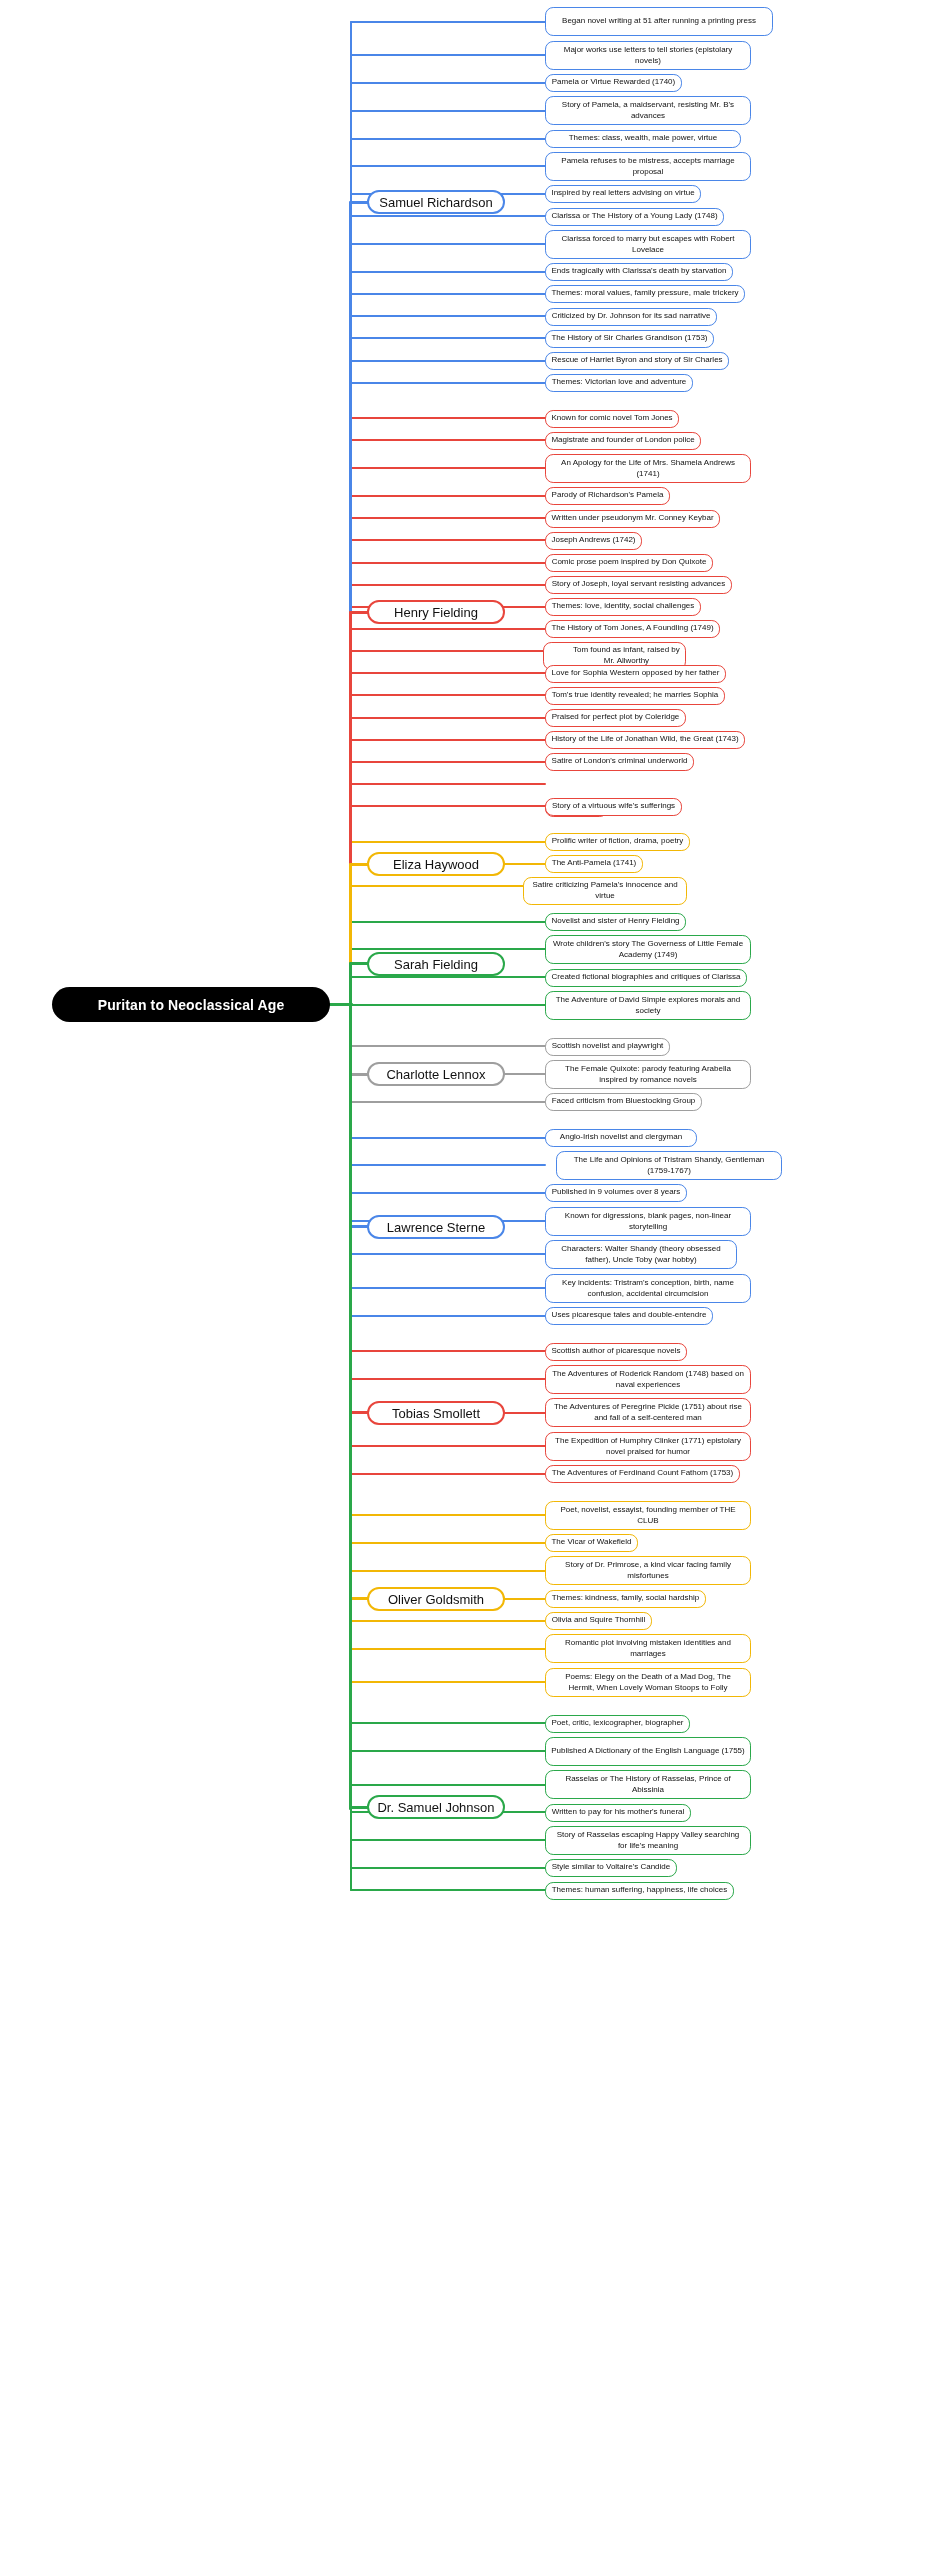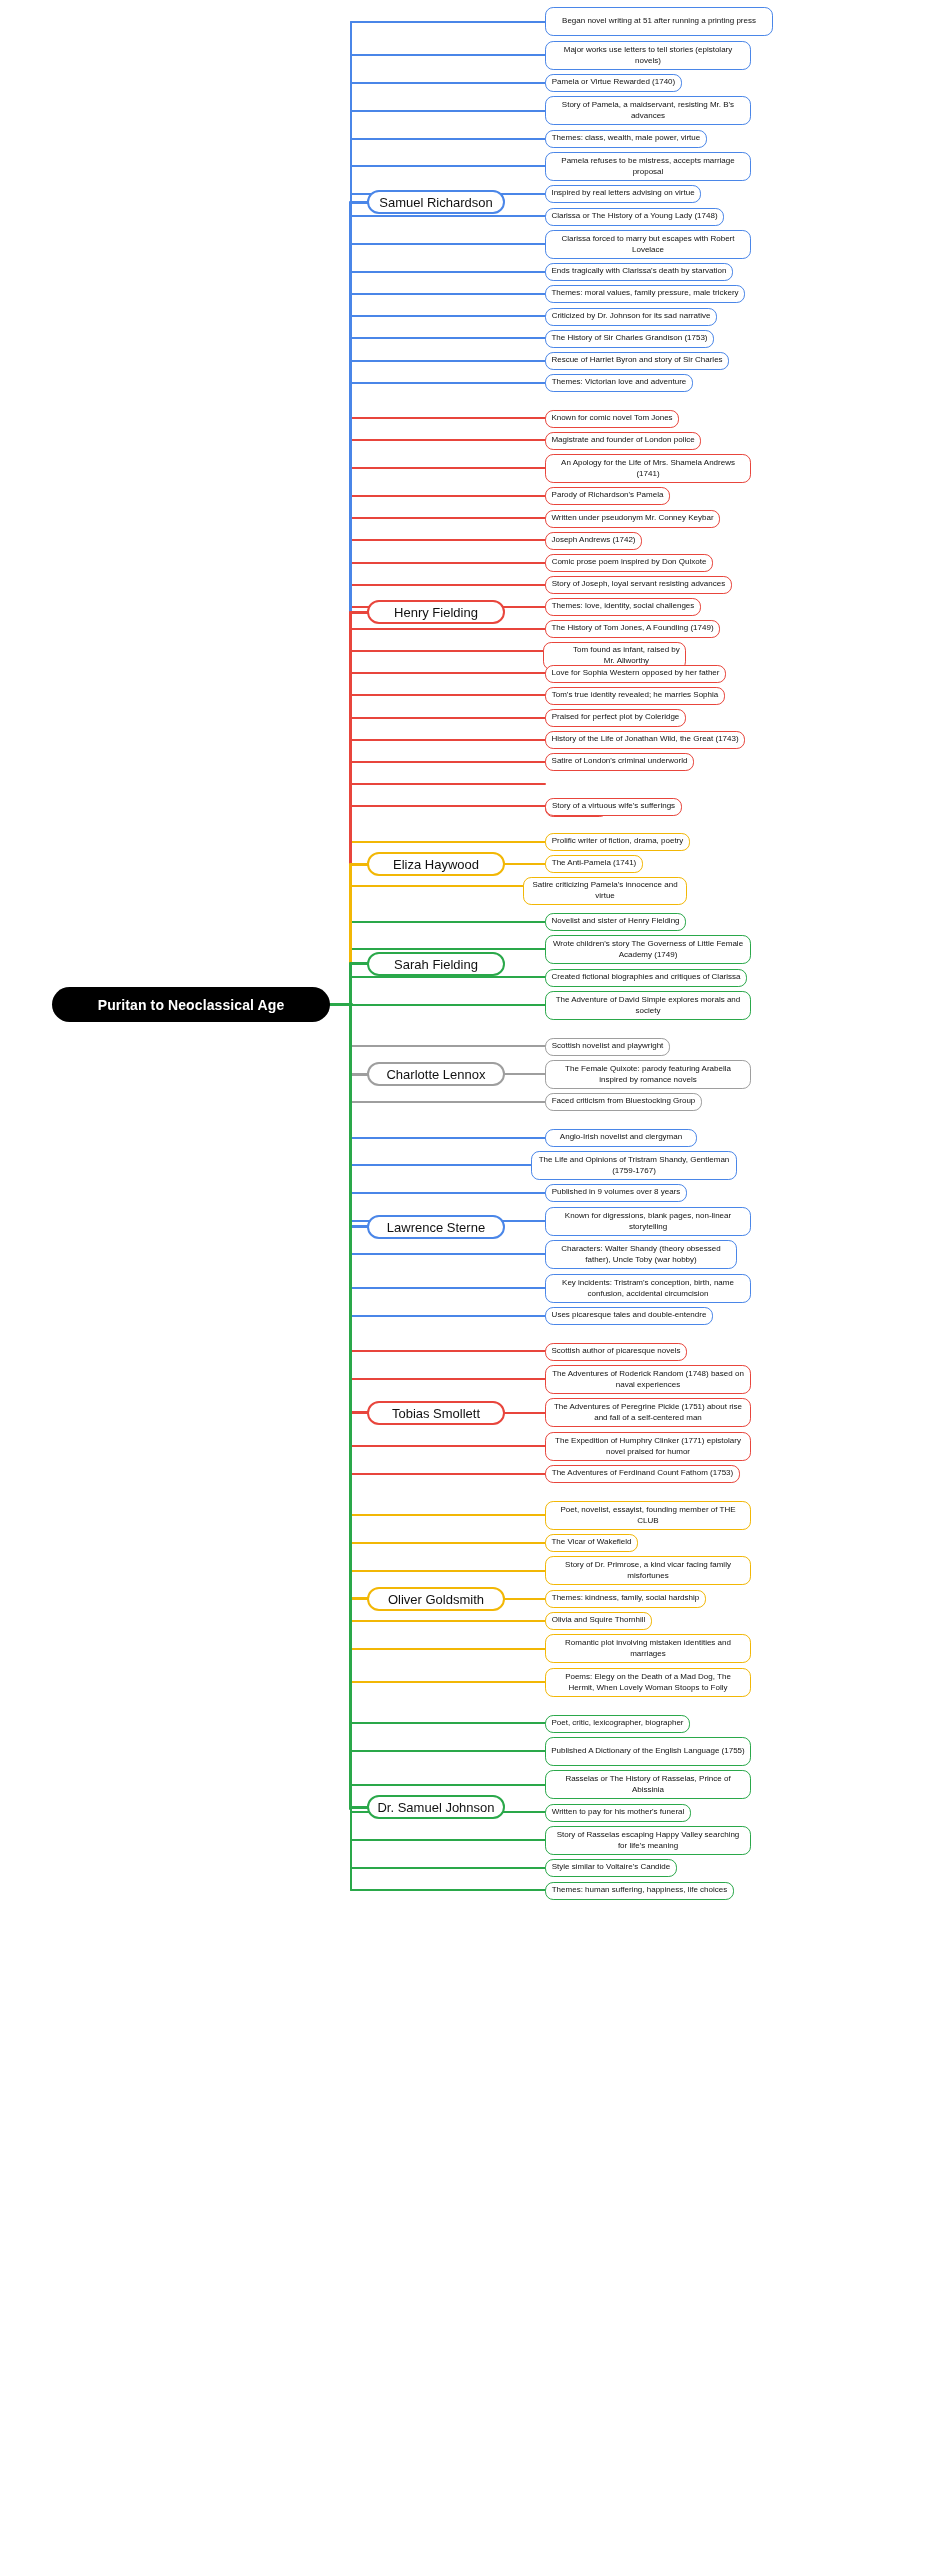--- a/index.html
+++ b/index.html
@@ -191,21 +191,21 @@
       </div>
       <div class="leaf-node" style="left: 545px; top: 41px; width: 206px; min-height: 29px; border-color: rgb(74, 134, 232);">
         <span>Major works use letters to tell stories (epistolary novels)</span>
       </div>
       <div class="leaf-node" style="left: 545px; top: 74px; width: 137px; min-height: 17.5px; border-color: rgb(74, 134, 232);">
         <span>Pamela or Virtue Rewarded (1740)</span>
       </div>
       <div class="leaf-node" style="left: 545px; top: 96px; width: 206px; min-height: 29px; border-color: rgb(74, 134, 232);">
         <span>Story of Pamela, a maidservant, resisting Mr. B's advances</span>
       </div>
-      <div class="leaf-node" style="left: 545px; top: 130px; width: 162px; min-height: 17.5px; border-color: rgb(74, 134, 232);">
+      <div class="leaf-node" style="left: 545px; top: 130px; width: 196px; min-height: 17.5px; border-color: rgb(74, 134, 232);">
         <span>Themes: class, wealth, male power, virtue</span>
       </div>
       <div class="leaf-node" style="left: 545px; top: 152px; width: 206px; min-height: 29px; border-color: rgb(74, 134, 232);">
         <span>Pamela refuses to be mistress, accepts marriage proposal</span>
       </div>
       <div class="leaf-node" style="left: 545px; top: 185px; width: 156px; min-height: 17.5px; border-color: rgb(74, 134, 232);">
         <span>Inspired by real letters advising on virtue</span>
       </div>
       <div class="leaf-node" style="left: 545px; top: 208px; width: 179px; min-height: 17.5px; border-color: rgb(74, 134, 232);">
         <span>Clarissa or The History of a Young Lady (1748)</span>
@@ -326,21 +326,21 @@
       </div>
       <div class="leaf-node" style="left: 545px; top: 1093px; width: 157px; min-height: 17.5px; border-color: rgb(158, 158, 158);">
         <span>Faced criticism from Bluestocking Group</span>
       </div>
       <div class="branch-node" style="left: 367px; top: 1062px; width: 138px; height: 24px; border-color: rgb(158, 158, 158);">
         <span>Charlotte Lennox</span>
       </div>
       <div class="leaf-node" style="left: 545px; top: 1129px; width: 152px; min-height: 17.5px; border-color: rgb(74, 134, 232);">
         <span>Anglo-Irish novelist and clergyman</span>
       </div>
-      <div class="leaf-node" style="left: 531px; top: 1151px; width: 206px; min-height: 29px; border-color: rgb(74, 134, 232);">
+      <div class="leaf-node" style="left: 556px; top: 1151px; width: 226px; min-height: 29px; border-color: rgb(74, 134, 232);">
         <span>The Life and Opinions of Tristram Shandy, Gentleman (1759-1767)</span>
       </div>
       <div class="leaf-node" style="left: 545px; top: 1184px; width: 142px; min-height: 17.5px; border-color: rgb(74, 134, 232);">
         <span>Published in 9 volumes over 8 years</span>
       </div>
       <div class="leaf-node" style="left: 545px; top: 1207px; width: 206px; min-height: 29px; border-color: rgb(74, 134, 232);">
         <span>Known for digressions, blank pages, non-linear storytelling</span>
       </div>
       <div class="leaf-node" style="left: 545px; top: 1240px; width: 192px; min-height: 29px; border-color: rgb(74, 134, 232);">
         <span>Characters: Walter Shandy (theory obsessed father), Uncle Toby (war hobby)</span>

